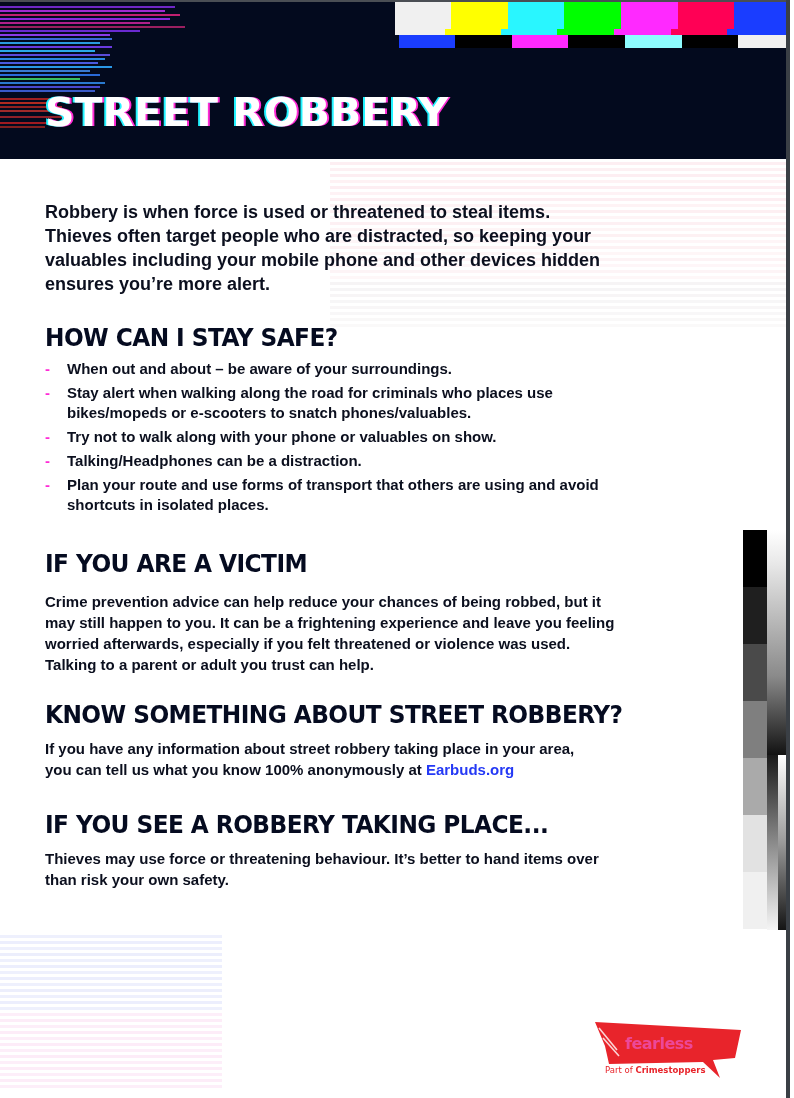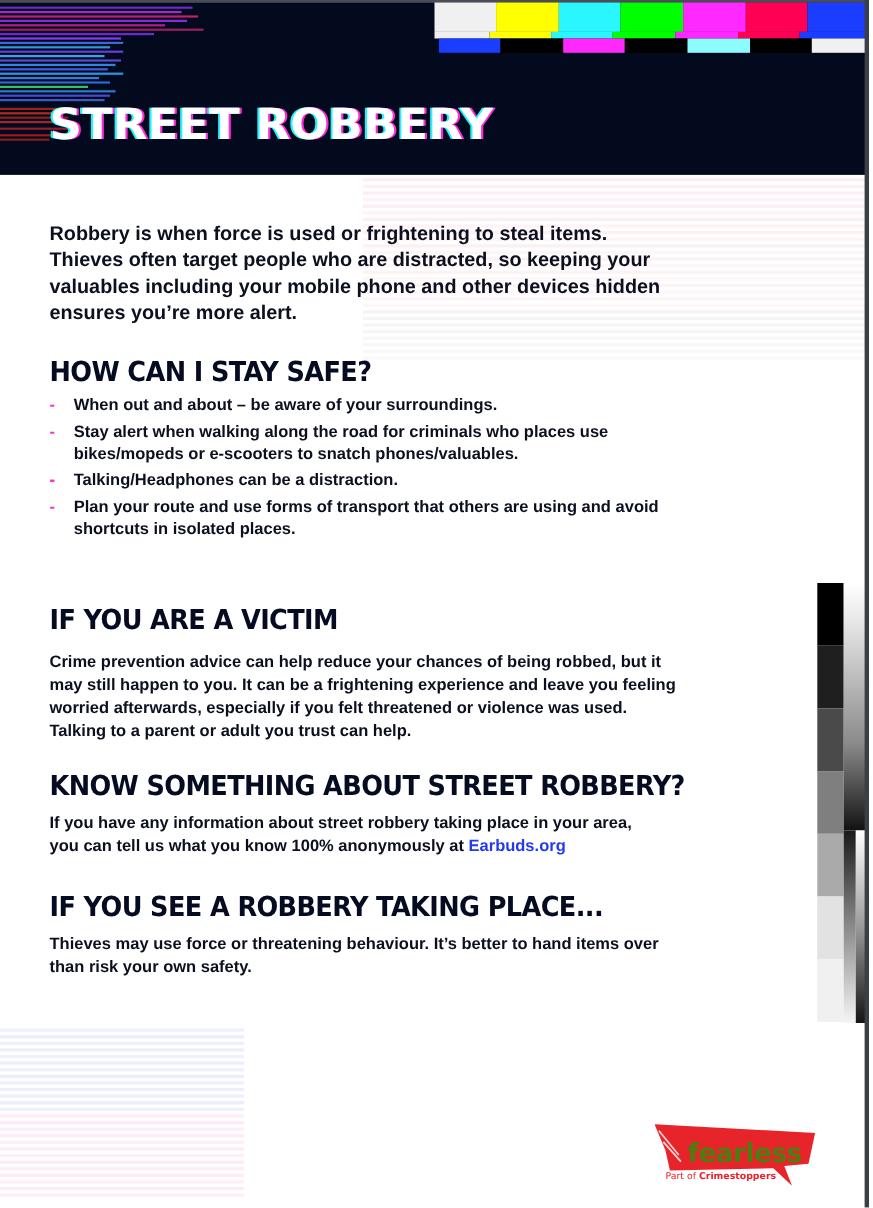--- a/index.html
+++ b/index.html
@@ -38,21 +38,21 @@
     
     .gray { position: absolute; left: 743px; top: 530px; width: 24px; }
     .gray div { width: 24px; height: 57px; }
     .grad1 { position: absolute; left: 767px; top: 530px; width: 23px; height: 225px; background: linear-gradient(#ffffff, #e8e8e8 15%, #8a8a8a 65%, #121212); }
     .grad2 { position: absolute; left: 767px; top: 755px; width: 11px; height: 175px; background: linear-gradient(#1a1a1a, #8a8a8a 50%, #f5f5f5); }
     .grad3 { position: absolute; left: 778px; top: 755px; width: 12px; height: 175px; background: linear-gradient(#ffffff, #9a9a9a 50%, #141414); }
 
     
     .logo { position: absolute; left: 595px; top: 1020px; width: 150px; height: 62px; }
     .logo svg { position: absolute; left: 0; top: 0; }
-    .logo .word { position: absolute; left: 30px; top: 14px; font-family: "DejaVu Sans", sans-serif; font-weight: bold; font-size: 24px; color: #4d7c0f; letter-spacing: -0.5px; }
+    .logo .word { position: absolute; left: 30px; top: 14px; font-family: "DejaVu Sans", sans-serif; font-weight: bold; font-size: 16px; color: #ec4899; letter-spacing: -0.5px; }
     .logo .sub { position: absolute; left: 10px; top: 45px; font-family: "DejaVu Sans", sans-serif; font-size: 8.5px; color: #e8242b; white-space: nowrap; }
     .logo .sub b { font-weight: bold; }
   </style>
 </head>
 <body>
 
 <div class="page">
 
   <div class="header">
     <div class="glitch">
@@ -173,29 +173,29 @@
       <i style="background:#fdeef9"></i>
       <i style="background:#fdecf8"></i>
       <i style="background:#fdeef9"></i>
       <i style="background:#fdecf8"></i>
       <i style="background:#fdeef9"></i>
       <i style="background:#fdecf8"></i>
       <i style="background:#fdeef9"></i>
   </div>
 
   <div class="content">
-    <p class="intro">Robbery is when force is used or frightening to steal items. Thieves often target people who are distracted, so keeping your valuables including your mobile phone and other devices hidden ensures you’re more alert.</p>
+    <p class="intro">Robbery is when force is used or threatened to steal items. Thieves often target people who are distracted, so keeping your valuables including your mobile phone and other devices hidden ensures you’re more alert.</p>
   </div>
 
   <div class="sec" style="top:323px;width:570px;">
     <h2>HOW CAN I STAY SAFE?</h2>
     <ul class="bullets">
       <li><span class="dash">-</span><span>When out and about – be aware of your surroundings.</span></li>
       <li><span class="dash">-</span><span>Stay alert when walking along the road for criminals who places use bikes/mopeds or e-scooters to snatch phones/valuables.</span></li>
-      <li><span class="dash">-</span></li>
+      <li><span class="dash">-</span><span>Try not to walk along with your phone or valuables on show.</span></li>
       <li><span class="dash">-</span><span>Talking/Headphones can be a distraction.</span></li>
       <li><span class="dash">-</span><span>Plan your route and use forms of transport that others are using and avoid shortcuts in isolated places.</span></li>
     </ul>
   </div>
 
   <div class="sec" style="top:549px;width:580px;">
     <h2>IF YOU ARE A VICTIM</h2>
     <p class="body" style="margin-top:12px;">Crime prevention advice can help reduce your chances of being robbed, but it may still happen to you. It can be a frightening experience and leave you feeling worried afterwards, especially if you felt threatened or violence was used. Talking to a parent or adult you trust can help.</p>
   </div>
 

